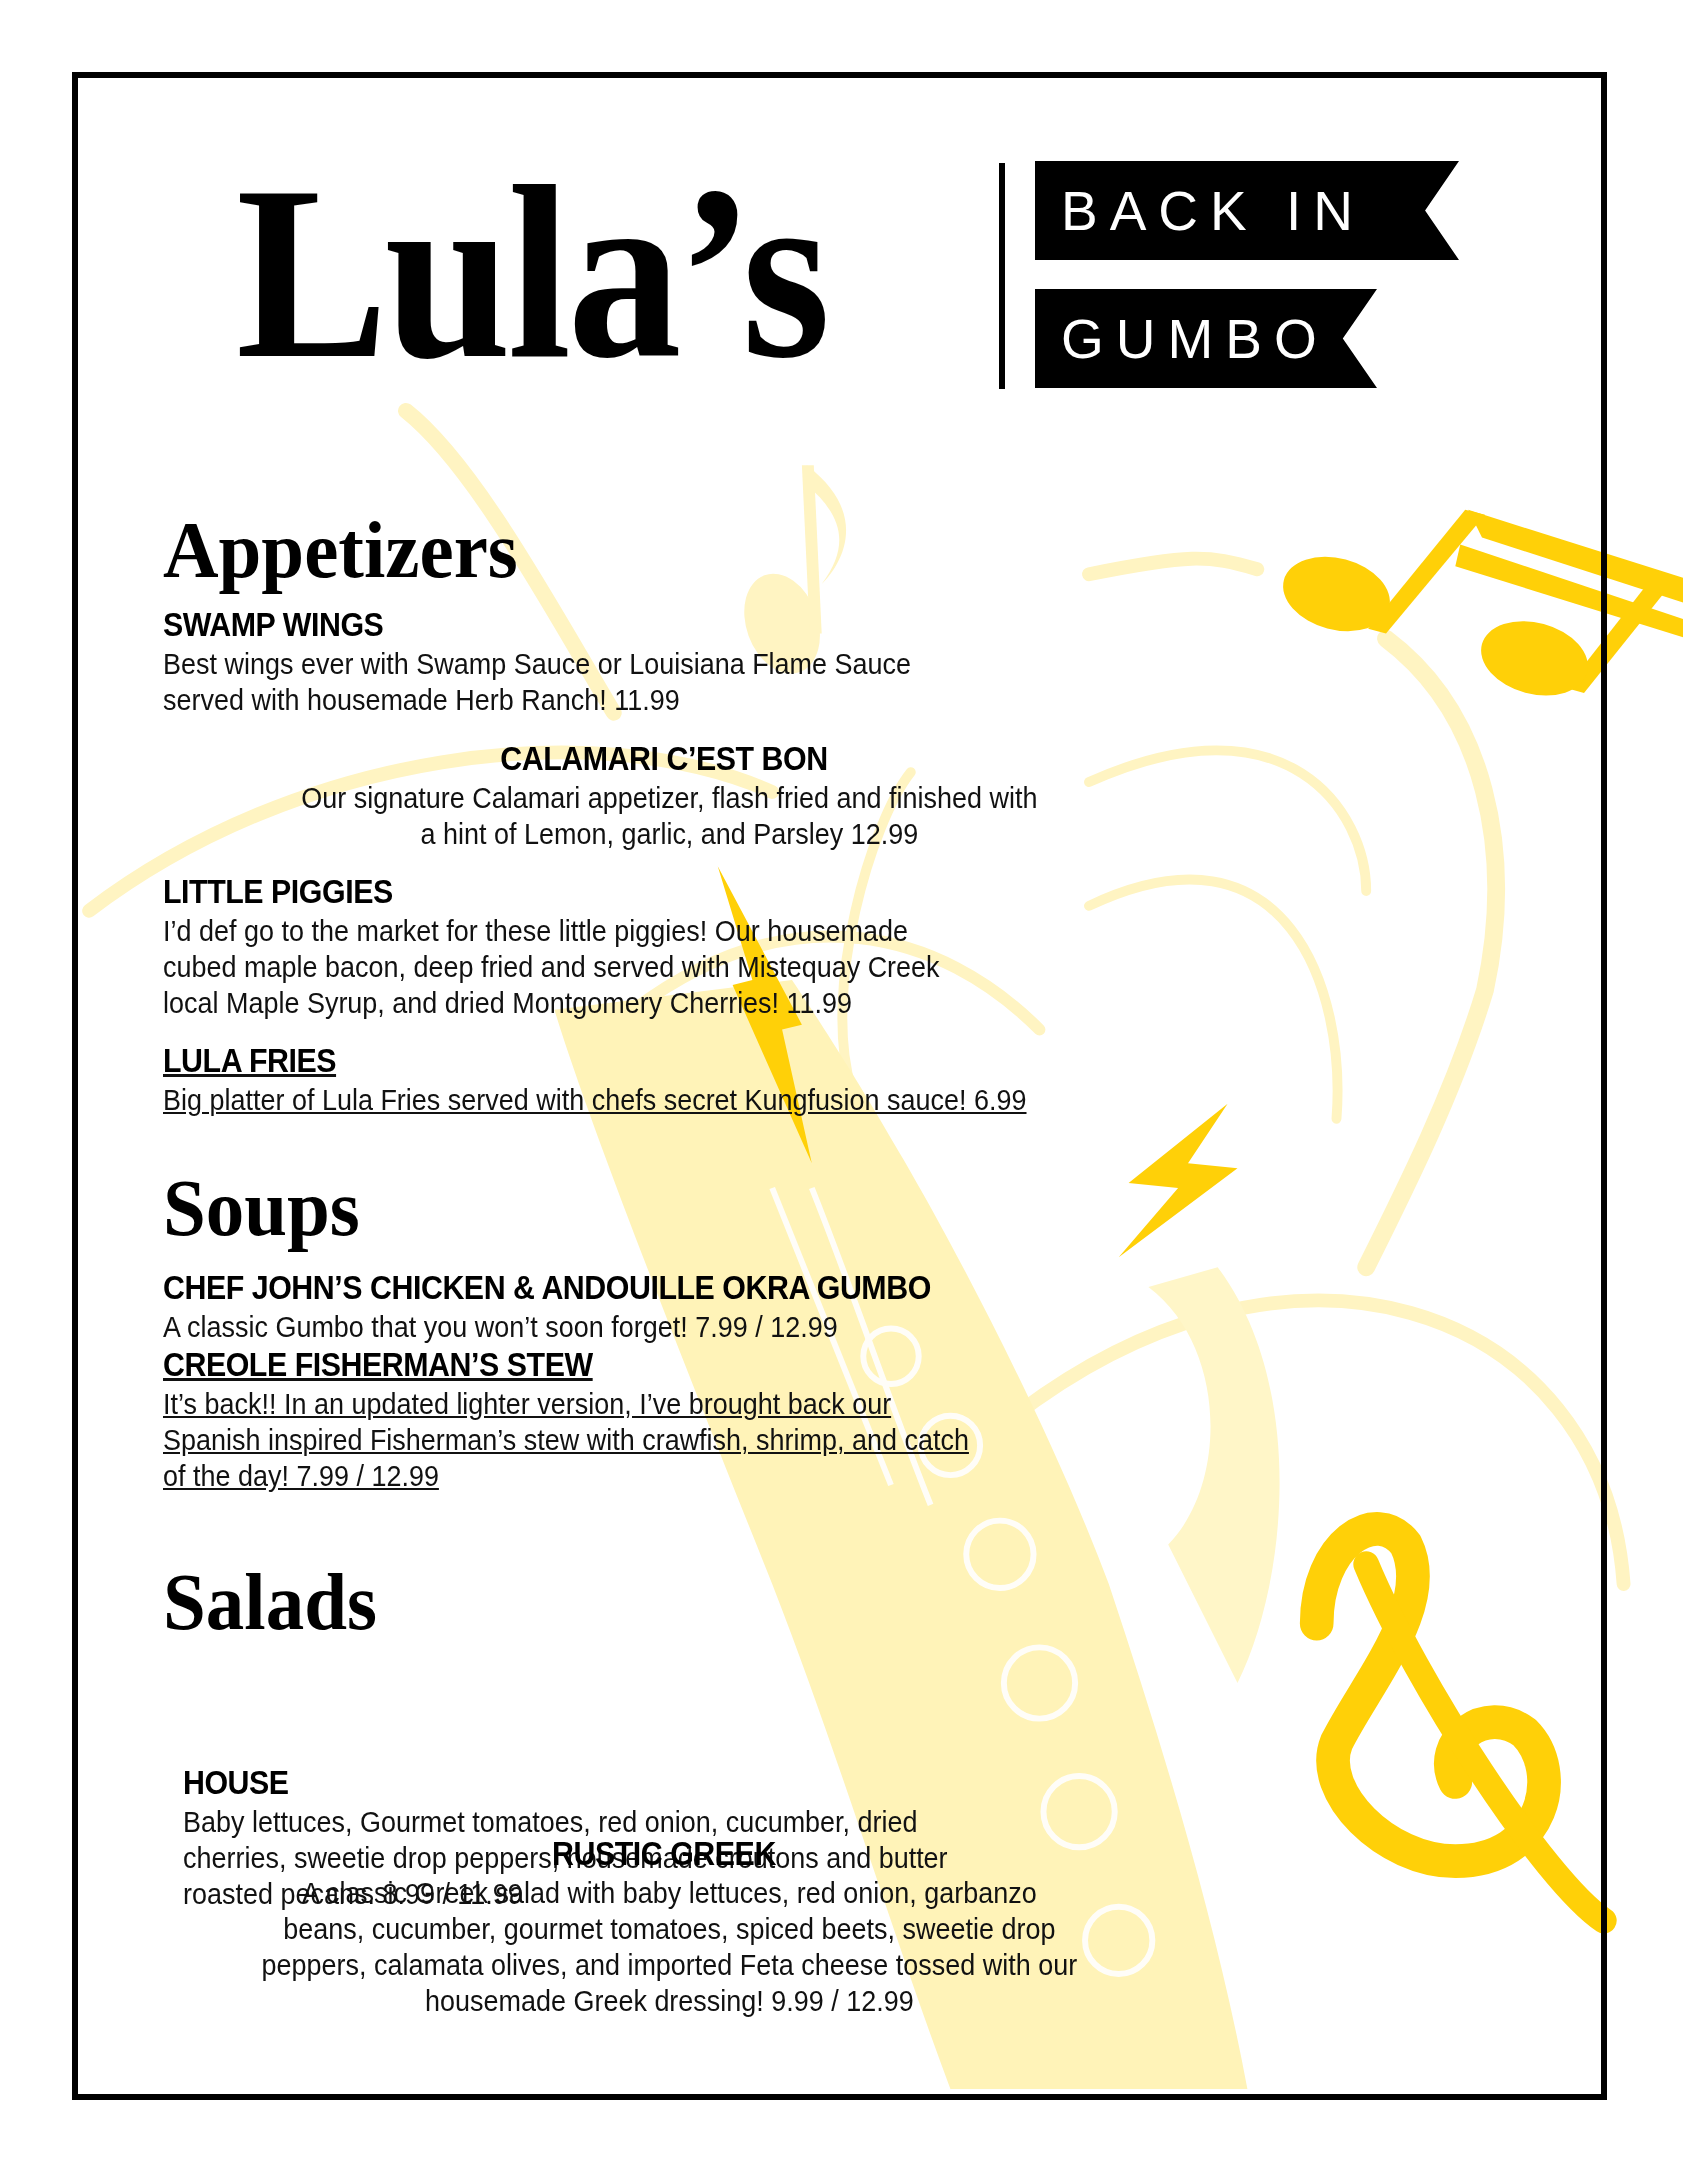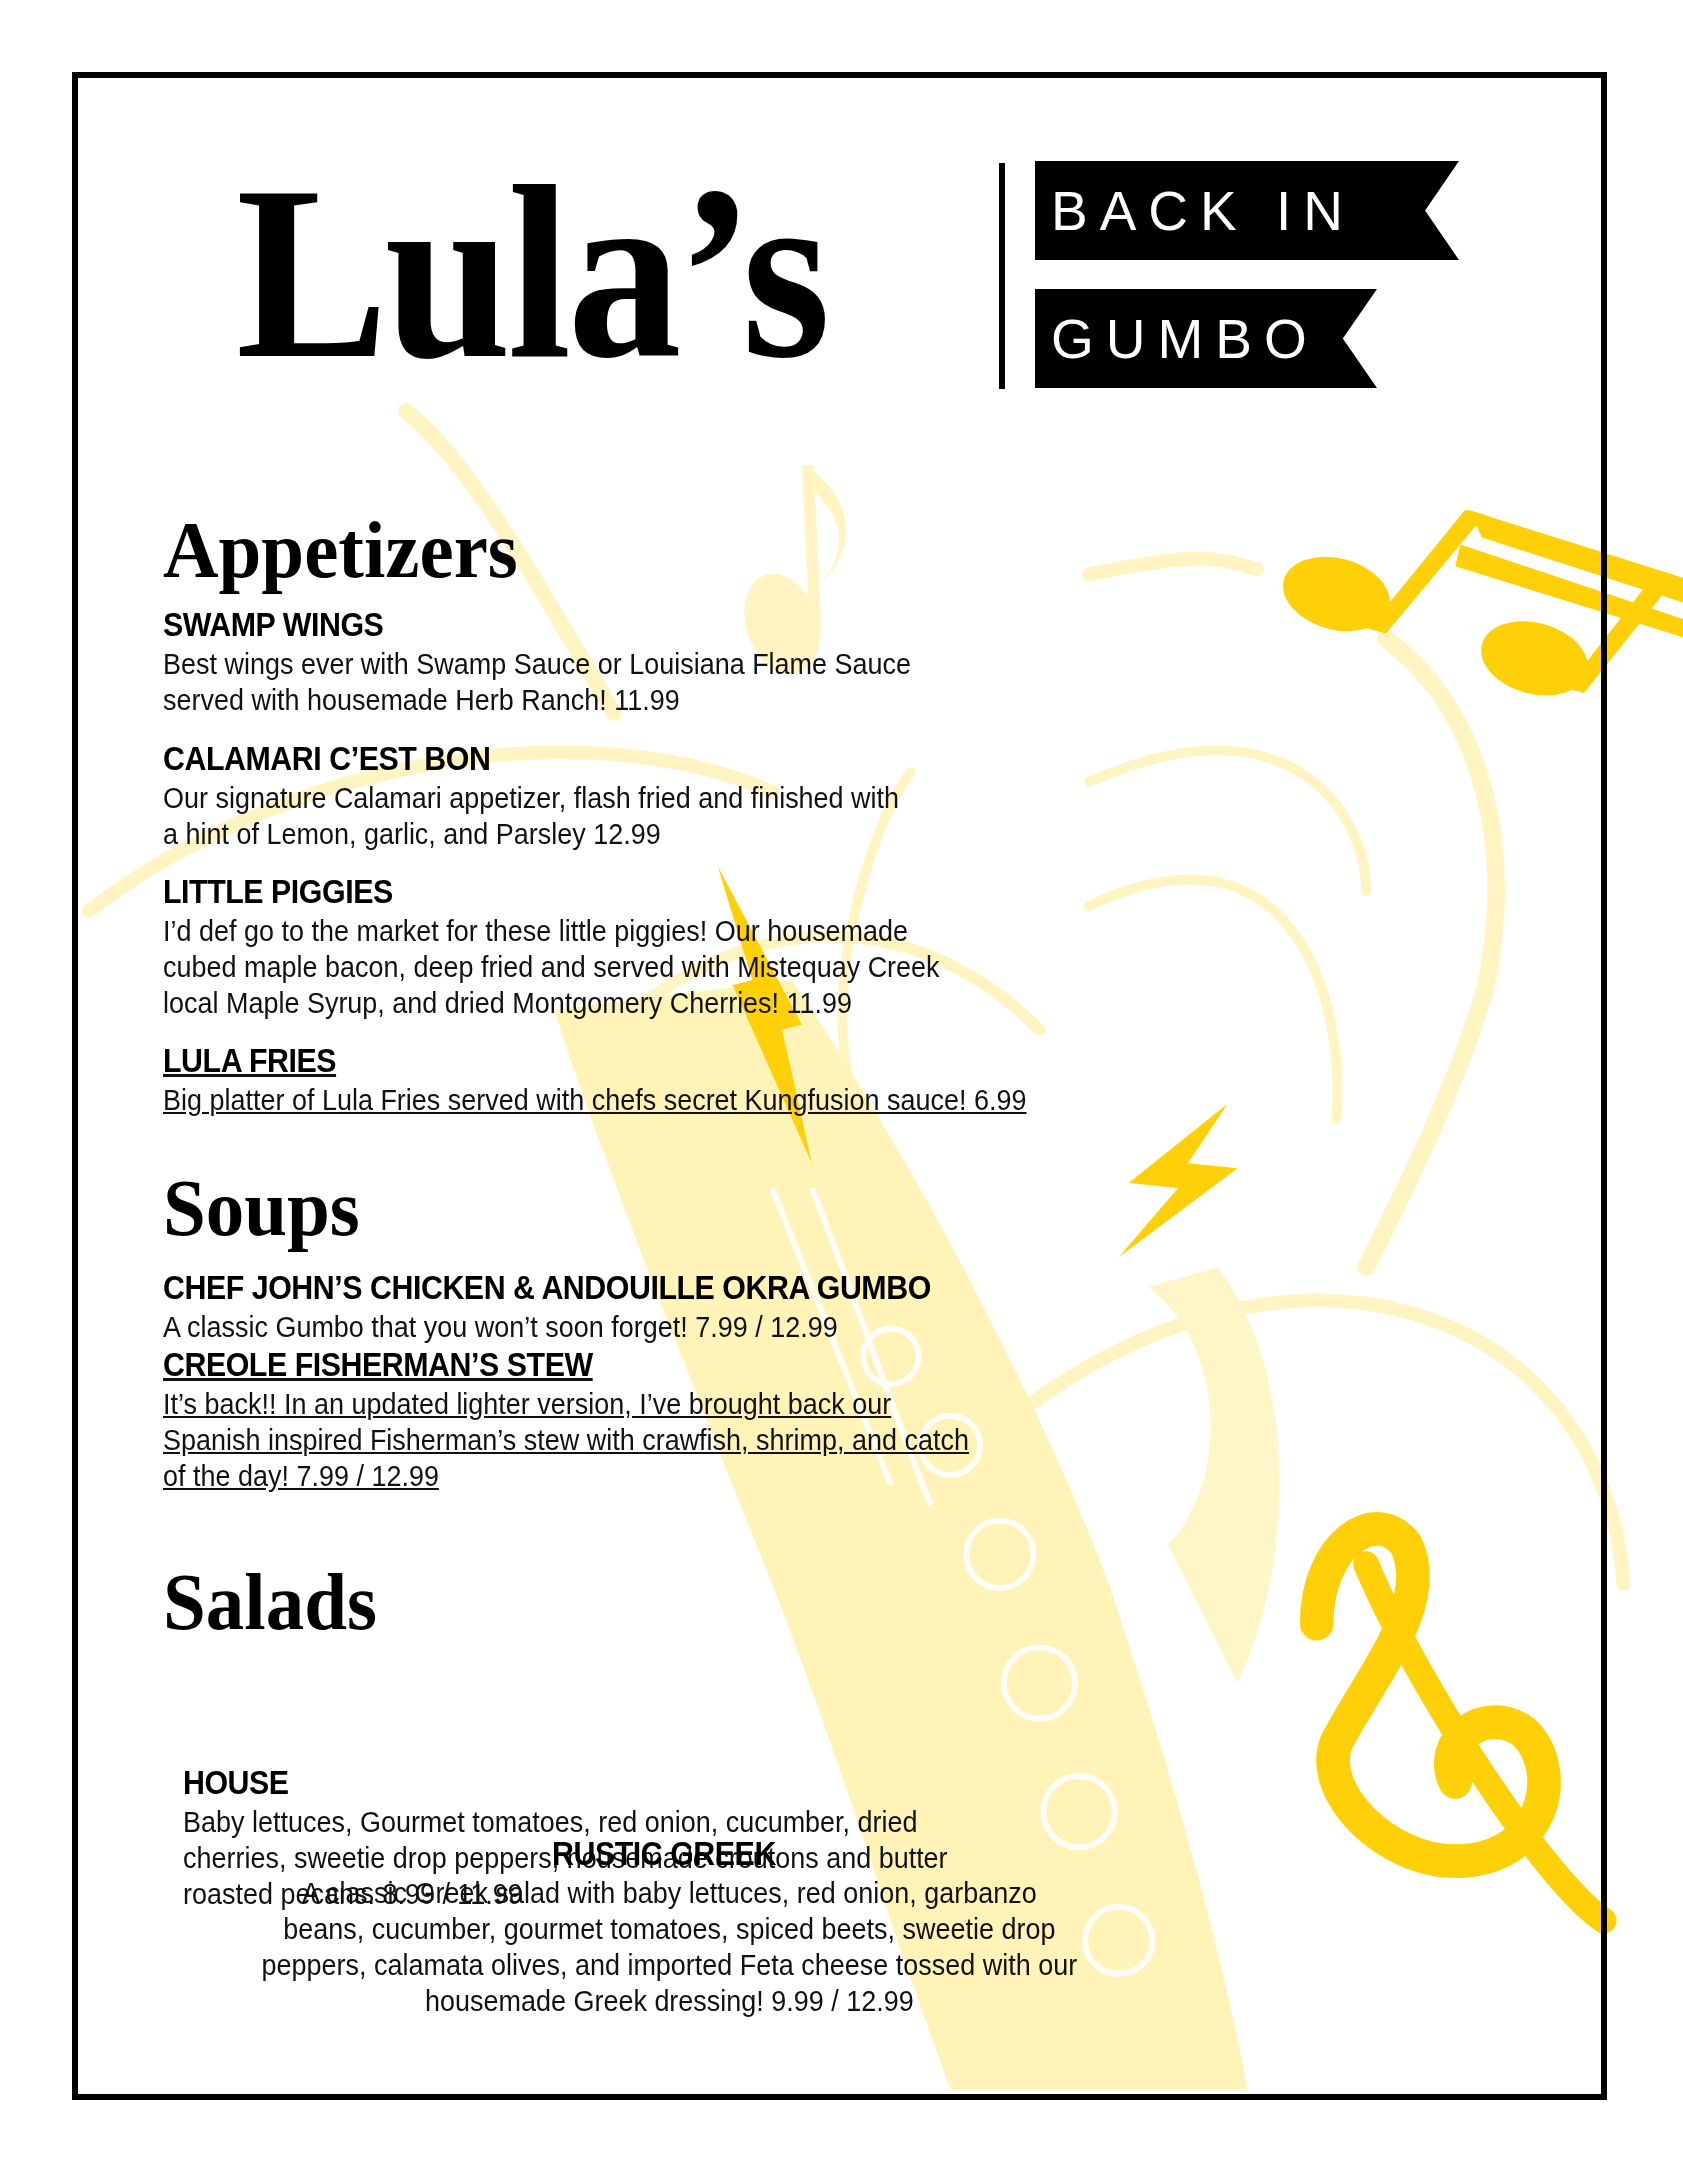--- a/index.html
+++ b/index.html
@@ -1,21 +1,21 @@
 <!DOCTYPE html>
 <html><head>
 <meta charset="utf-8">
 <style>
   html, body { margin: 0; padding: 0; background: #ffffff; }
   body { width: 1683px; height: 2178px; position: relative; overflow: hidden; font-family: "Liberation Sans", sans-serif; color: #111; }
   .deco { position: absolute; left: 0; top: 0; width: 1683px; height: 2178px; pointer-events: none; }
   .frame { position: absolute; left: 72px; top: 72px; width: 1535px; height: 2028px; border: 6px solid #000; box-sizing: border-box; }
   .title { position: absolute; left: 236px; top: 149px; font-family: "Liberation Serif", serif; font-weight: bold; font-size: 248px; line-height: 1; letter-spacing: -4px; color: #000; transform: scaleX(0.92); transform-origin: left top; }
   .divider { position: absolute; left: 999px; top: 163px; width: 6px; height: 226px; background: #000; }
-  .ribbon { position: absolute; left: 1035px; background: #000; color: #fff; font-family: "Liberation Sans", sans-serif; font-size: 55px; letter-spacing: 12px; display: flex; align-items: center; padding-left: 16px; box-sizing: border-box; }
+  .ribbon { position: absolute; left: 1035px; background: #000; color: #fff; font-family: "Liberation Sans", sans-serif; font-size: 55px; letter-spacing: 12px; display: flex; align-items: center; padding-left: 26px; box-sizing: border-box; }
   .ribbon.r1 { top: 161px; width: 424px; height: 99px; clip-path: polygon(0 0, 100% 0, 92% 50%, 100% 100%, 0 100%); }
   .ribbon.r2 { top: 289px; width: 342px; height: 99px; clip-path: polygon(0 0, 100% 0, 90% 50%, 100% 100%, 0 100%); }
   .content { position: absolute; left: 163px; top: 0; width: 1089px; }
   .section-title { position: absolute; font-family: "Liberation Serif", serif; font-weight: bold; font-size: 81px; line-height: 1; color: #000; transform: scaleX(0.95); transform-origin: left top; }
   .item { position: absolute; width: 1089px; }
   .item-name { font-family: "Liberation Sans", sans-serif; font-weight: bold; font-size: 33px; line-height: 38px; color: #000; letter-spacing: -0.5px; transform: scaleX(0.92); transform-origin: left top; white-space: nowrap; }
   .item-desc { font-family: "Liberation Sans", sans-serif; font-size: 29px; line-height: 36px; color: #111; margin-top: 2px; transform: scaleX(0.93); transform-origin: left top; white-space: pre-line; }
 </style>
 </head>
 <body>
@@ -84,21 +84,21 @@
 
 <div class="content">
 
   <div class="section-title" style="top:510px;">Appetizers</div>
 
   <div class="item" style="top:606px;">
     <div class="item-name">SWAMP WINGS</div>
     <div class="item-desc">Best wings ever with Swamp Sauce or Louisiana Flame Sauce
 served with housemade Herb Ranch! 11.99</div>
   </div>
-  <div class="item" style="top:740px;">
+  <div class="item" style="top:740px;text-align:center;">
     <div class="item-name">CALAMARI C’EST BON</div>
     <div class="item-desc">Our signature Calamari appetizer, flash fried and finished with
 a hint of Lemon, garlic, and Parsley 12.99</div>
   </div>
   <div class="item" style="top:873px;">
     <div class="item-name">LITTLE PIGGIES</div>
     <div class="item-desc">I’d def go to the market for these little piggies! Our housemade
 cubed maple bacon, deep fried and served with Mistequay Creek
 local Maple Syrup, and dried Montgomery Cherries! 11.99</div>
   </div>

